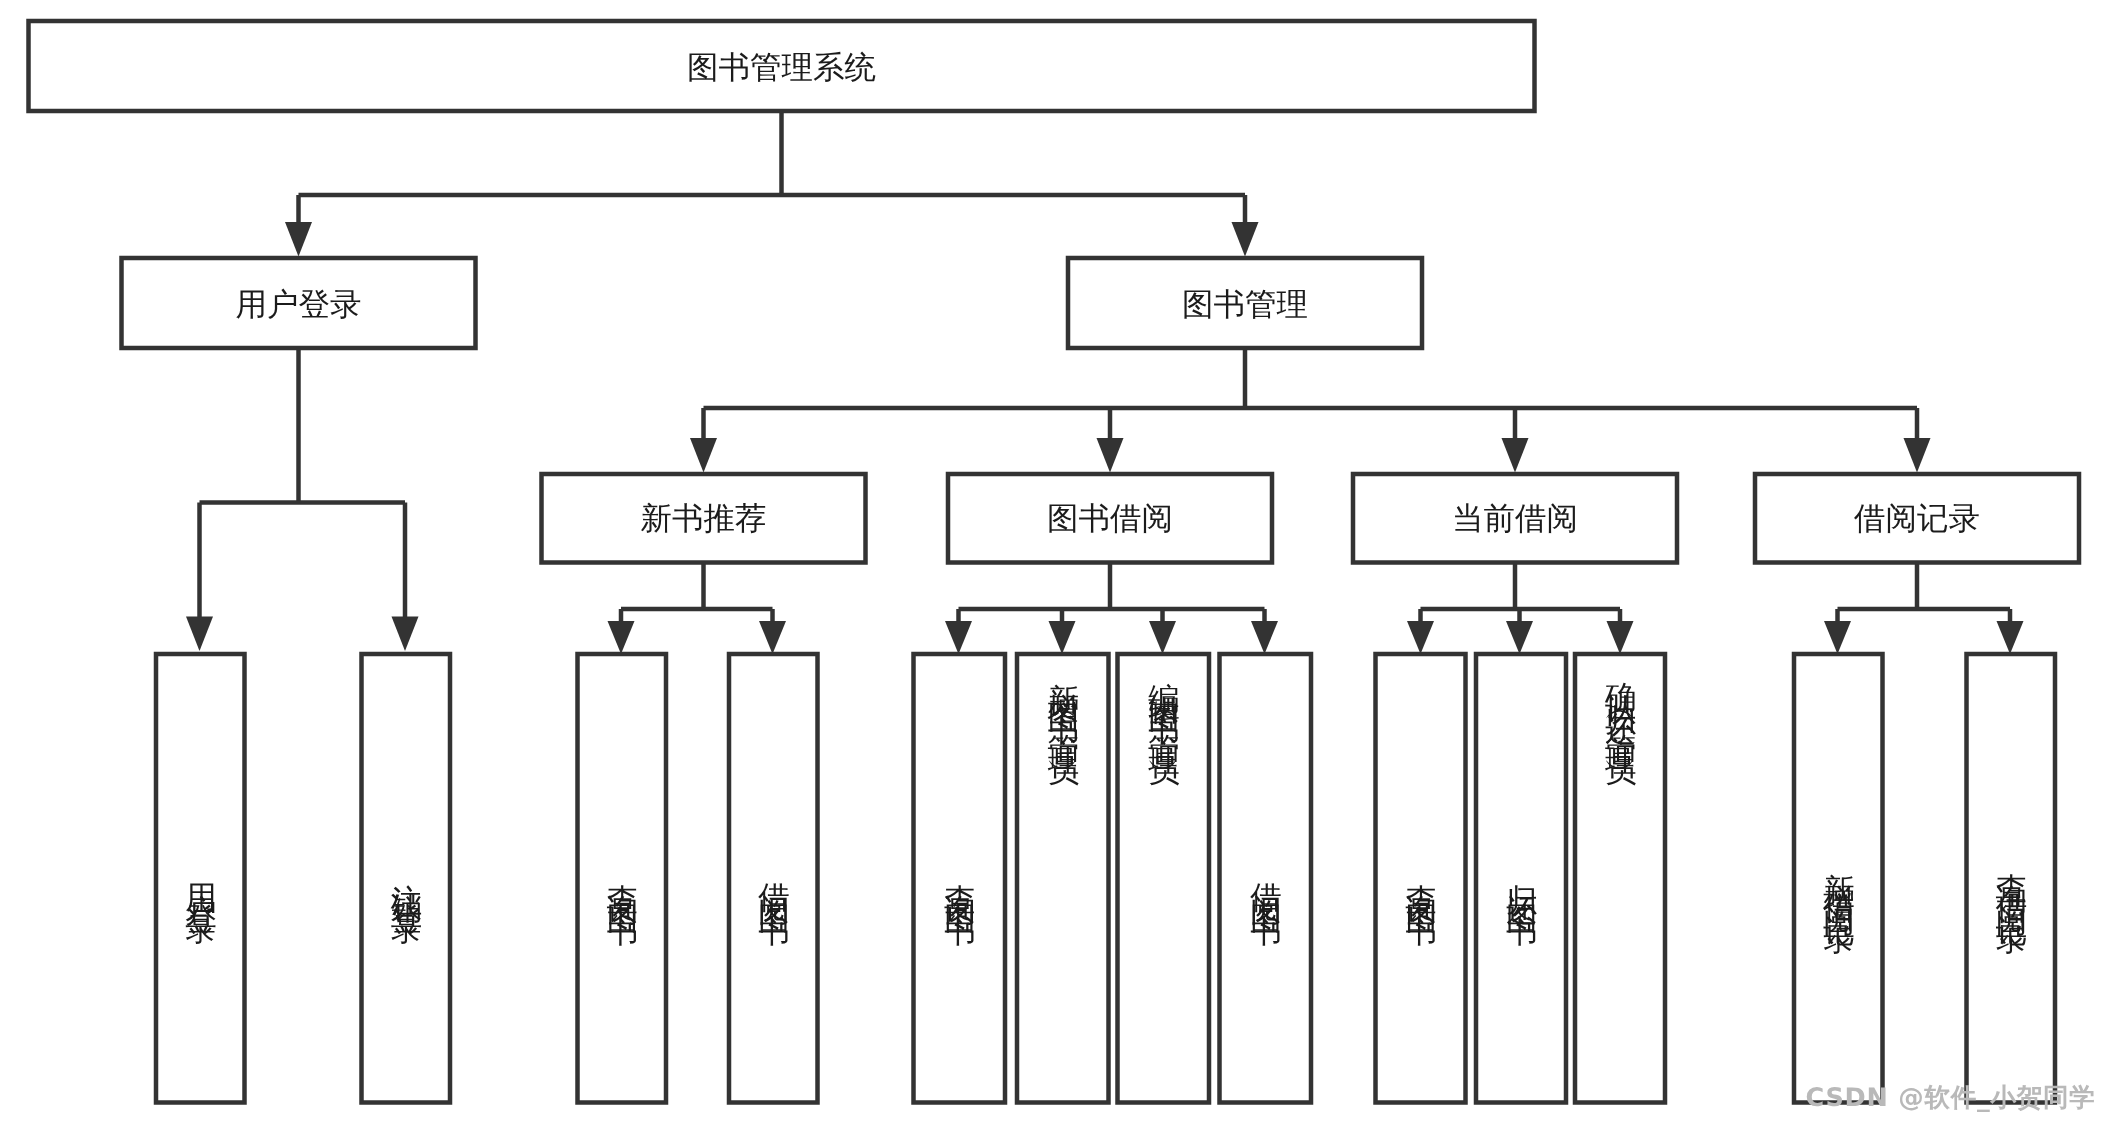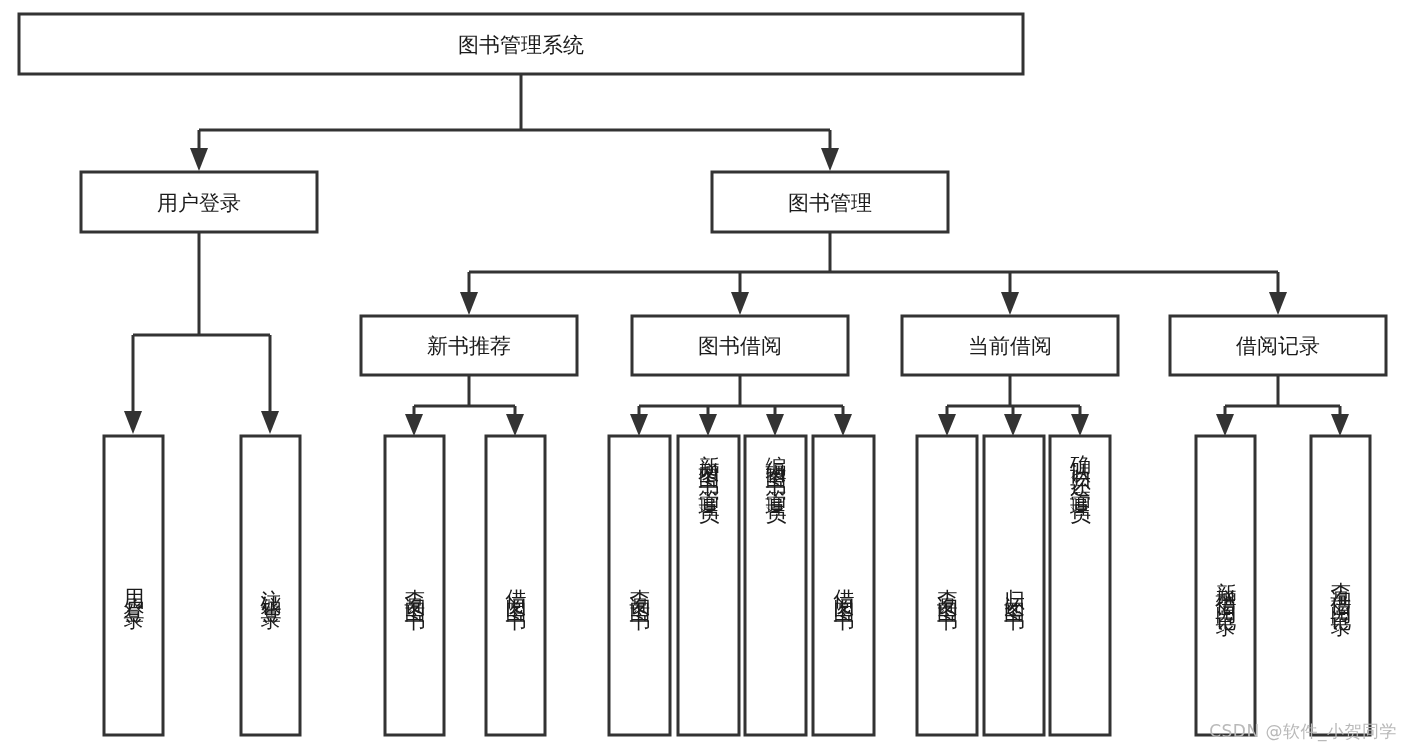--- a/index.html
+++ b/index.html
@@ -76,20 +76,21 @@
   .watermark {
     position: absolute;
     right: 8px;
     bottom: 4px;
     font-family: "DejaVu Sans", "Liberation Sans", sans-serif;
     font-size: 17px;
     color: #b9b9b9;
     letter-spacing: 0.5px;
     white-space: nowrap;
     pointer-events: none;
+    font-weight: bold;
   }
 </style>
 </head>
 <body>
 
 <div id="diagram-root">
 
   <svg class="diagram-canvas" viewBox="0 0 1405 747" xmlns="http://www.w3.org/2000/svg">
 
     <g>

